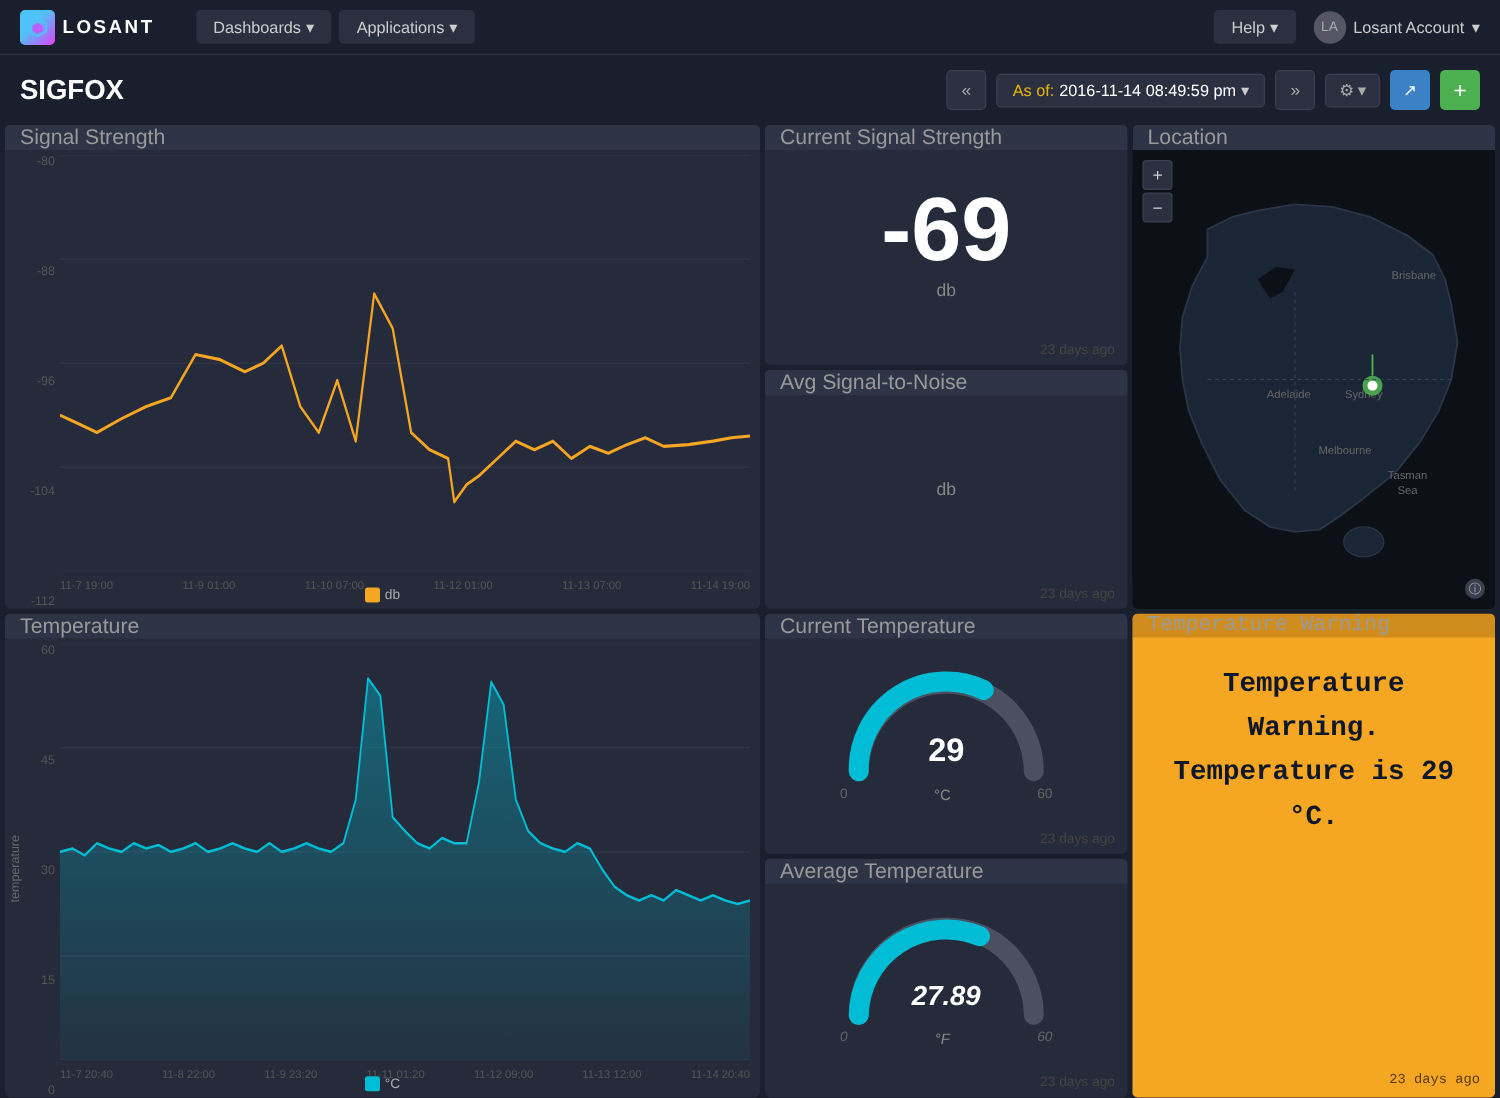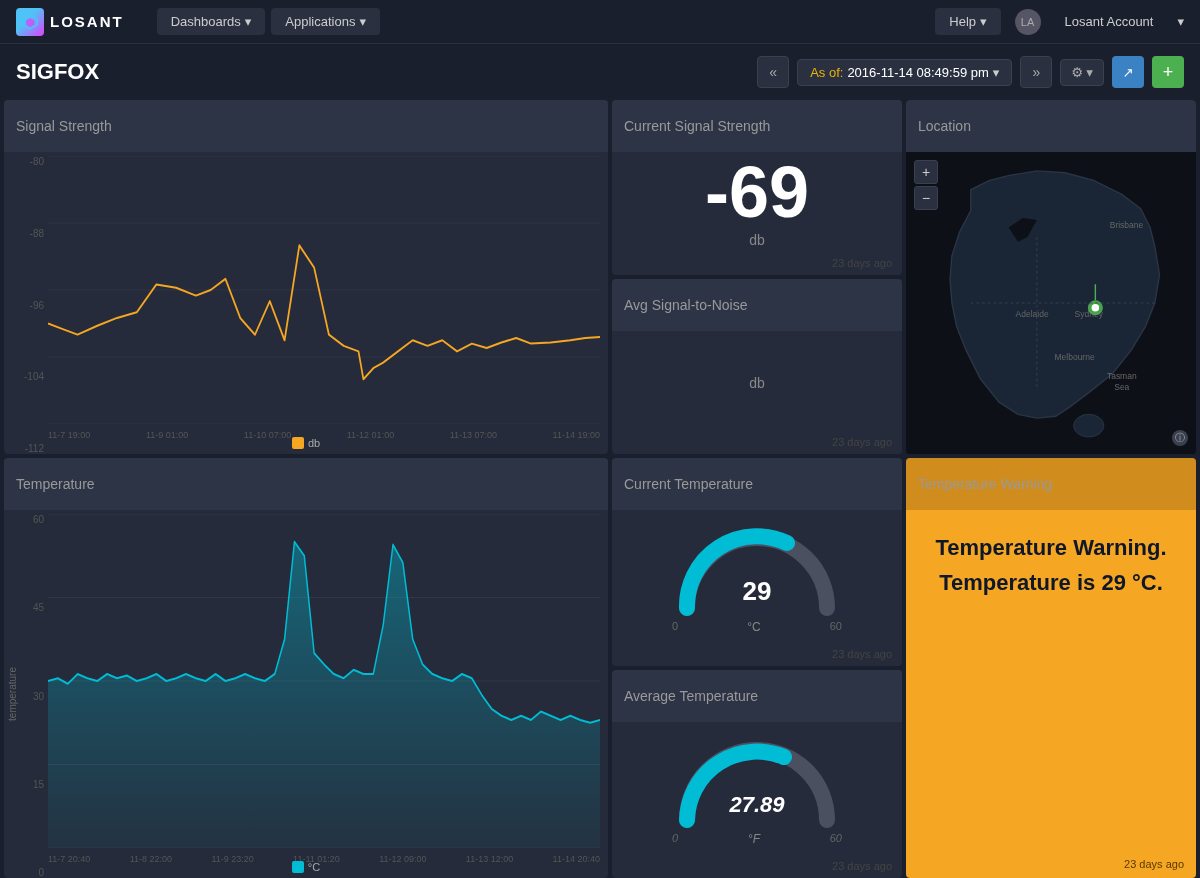--- a/index.html
+++ b/index.html
@@ -33,21 +33,21 @@
       border: none;
       color: #ccc;
       padding: 6px 14px;
       border-radius: 4px;
       cursor: pointer;
       font-size: 13px;
       margin-right: 6px;
       display: flex; align-items: center; gap: 4px;
     }
     .nav-right { margin-left: auto; display: flex; align-items: center; gap: 8px; }
-    .nav-account { display: flex; align-items: center; gap: 24px; color: #ccc; cursor: pointer; }
+    .nav-account { display: flex; align-items: center; gap: 6px; color: #ccc; cursor: pointer; }
     .nav-avatar { width: 26px; height: 26px; border-radius: 50%; background: #555; }
 
     
     .page-header {
       display: flex;
       align-items: center;
       padding: 12px 16px;
       background: #1a1f2e;
     }
     .page-title { font-size: 22px; font-weight: 700; color: #fff; }
@@ -141,41 +141,41 @@
       gap: 4px;
       padding: 0 4px 4px 4px;
       height: calc(878px - 44px - 52px);
     }
 
     .cell-1-1 { grid-column: 1; grid-row: 1; }
     .cell-2-1 { grid-column: 2; grid-row: 1; display: flex; flex-direction: column; gap: 4px; justify-content: flex-end; }
     .cell-3-1 { grid-column: 3; grid-row: 1; }
     .cell-1-2 { grid-column: 1; grid-row: 2; }
     .cell-2-2 { grid-column: 2; grid-row: 2; display: flex; flex-direction: column; gap: 4px; }
-    .cell-3-2 { grid-column: 3; grid-row: 2; background: #f5a623; border-radius: 4px; overflow: hidden; position: relative; }
+    .cell-3-2 { grid-column: 3; grid-row: 2; background: #f5a623; border-radius: 4px; overflow: hidden; position: relative; font-family: Liberation Mono, monospace; }
 
     .panel-full {
       background: #252b3a;
       border-radius: 4px;
       overflow: hidden;
       display: flex;
       flex-direction: column;
       height: 100%;
     }
     .panel-half {
       background: #252b3a;
       border-radius: 4px;
       overflow: hidden;
       display: flex;
       flex-direction: column;
       flex: 1;
     }
     .panel-header-bar {
-      padding: 18px 12px;
-      font-size: 14px;
+      padding: 0 12px;
+      font-size: 17px;
       color: #999;
       background: #2d3446;
       flex-shrink: 0;
     }
     .panel-content {
       flex: 1;
       display: flex;
       flex-direction: column;
       position: relative;
     }

